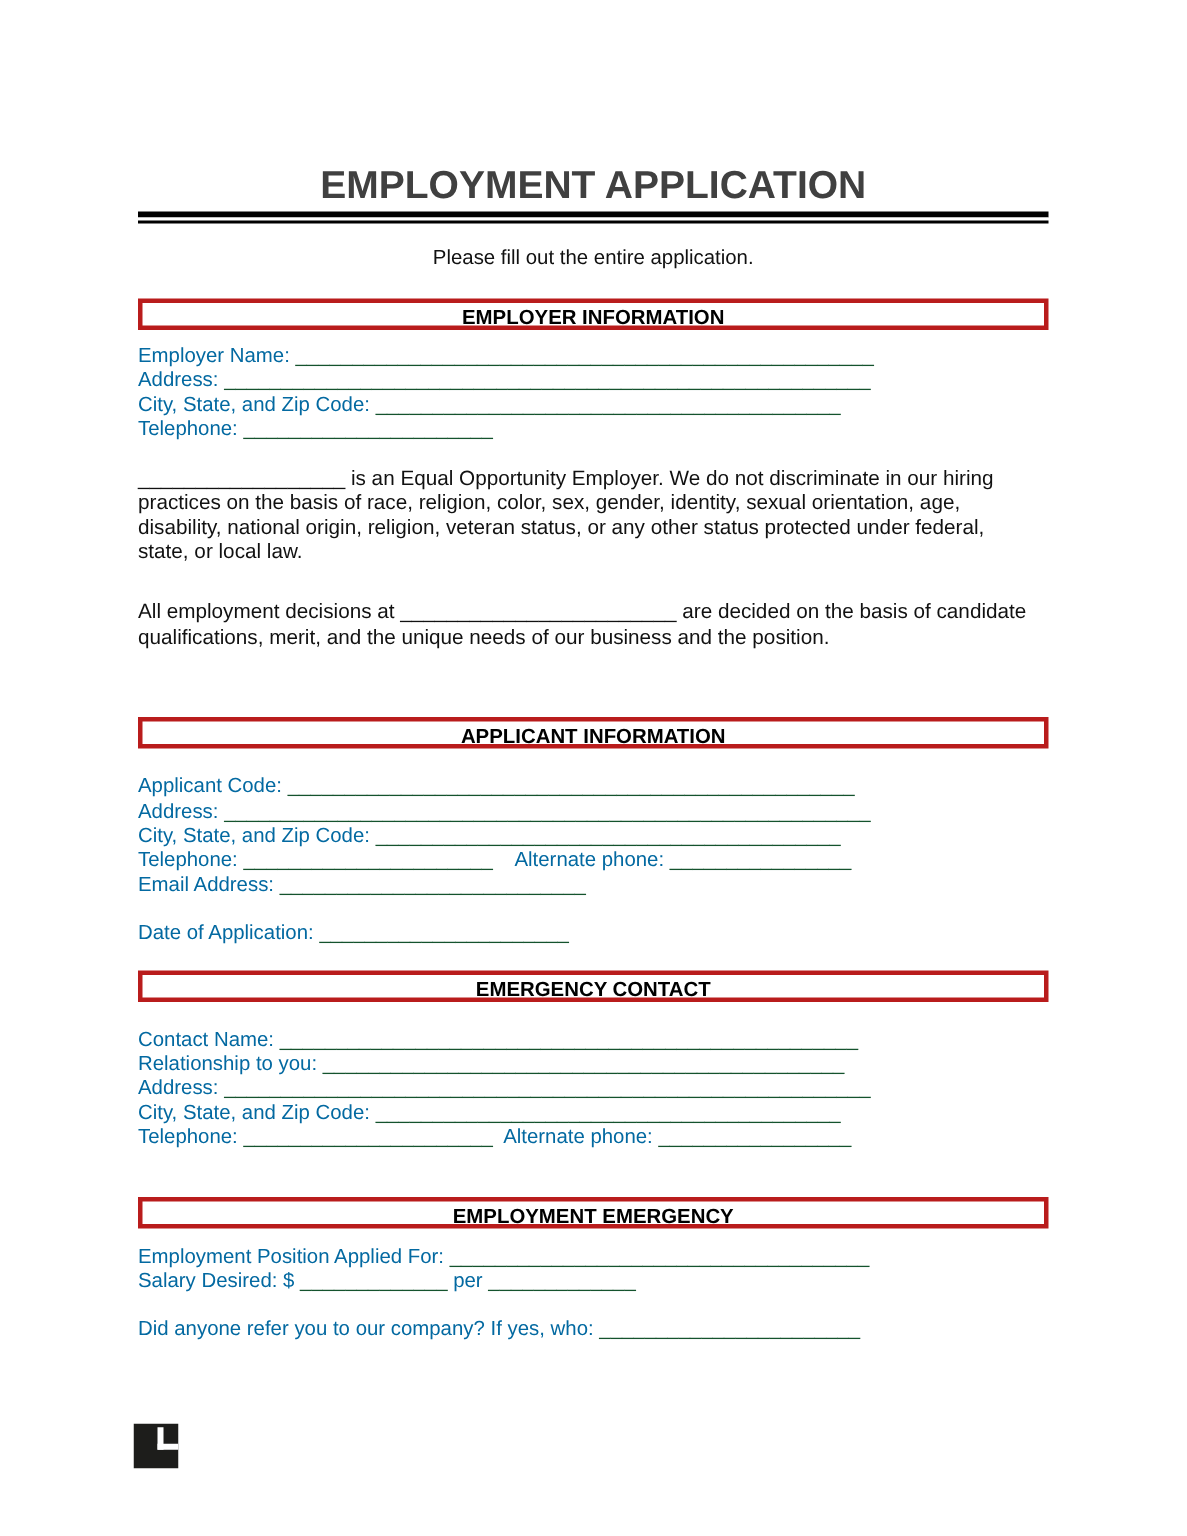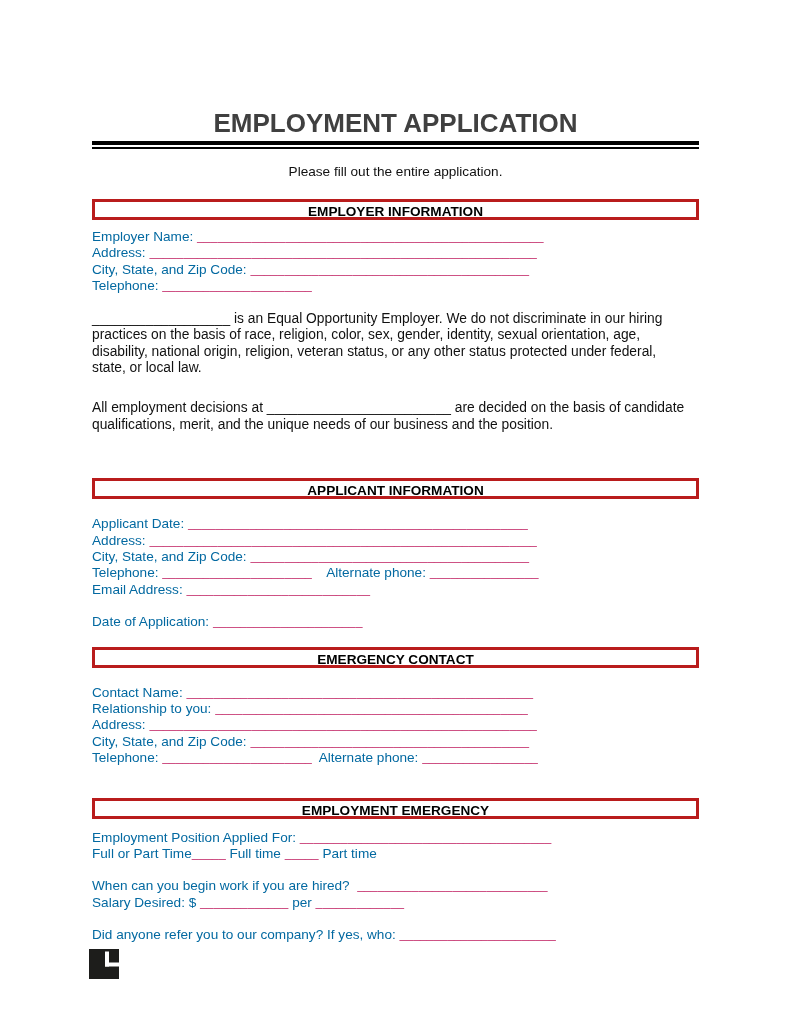--- a/index.html
+++ b/index.html
@@ -30,21 +30,21 @@
   .row{line-height:16.4px;white-space:pre;}
   .rows-employer{margin-top:9px;}
   .rows-applicant{margin-top:17px;}
   .rows-emergency{margin-top:17px;}
   .rows-position{margin-top:11px;}
   .row-gap{margin-top:16px;}
   .para{font-size:13.8px;margin-top:16px;}
   .para .pline{line-height:16.6px;white-space:pre;}
   .para2{margin-top:23px;}
   .lbl{color:#0369a1;}
-  .blank{color:#be185d;font-family:Liberation Serif, serif;}
+  .blank{color:#14532d;}
   .logo{position:absolute;left:89px;top:949px;width:30px;height:30px;}
 </style>
 </head>
 <body>
 
 <div class="page">
 
   <h1 class="title">EMPLOYMENT APPLICATION</h1>
   <div class="double-rule">
     <div class="b1"></div>
@@ -68,42 +68,40 @@
     <div class="pline">state, or local law.</div>
   </div>
 
   <div class="para para2">
     <div class="pline">All employment decisions at ________________________ are decided on the basis of candidate</div>
     <div class="pline">qualifications, merit, and the unique needs of our business and the position.</div>
   </div>
 
   <div class="sec-header mt-applicant-h">APPLICANT INFORMATION</div>
   <div class="rows rows-applicant">
-    <div class="row"><span class="lbl">Applicant Date: </span><span class="blank">__________________________________________________</span></div>
+    <div class="row"><span class="lbl">Applicant Code: </span><span class="blank">__________________________________________________</span></div>
     <div class="row"><span class="lbl">Address: </span><span class="blank">_________________________________________________________</span></div>
     <div class="row"><span class="lbl">City, State, and Zip Code: </span><span class="blank">_________________________________________</span></div>
     <div class="row"><span class="lbl">Telephone: </span><span class="blank">______________________</span><span class="lbl">    Alternate phone: </span><span class="blank">________________</span></div>
     <div class="row"><span class="lbl">Email Address: </span><span class="blank">___________________________</span></div>
     <div class="row row-gap"><span class="lbl">Date of Application: </span><span class="blank">______________________</span></div>
   </div>
 
   <div class="sec-header mt-emergency-h">EMERGENCY CONTACT</div>
   <div class="rows rows-emergency">
     <div class="row"><span class="lbl">Contact Name: </span><span class="blank">___________________________________________________</span></div>
     <div class="row"><span class="lbl">Relationship to you: </span><span class="blank">______________________________________________</span></div>
     <div class="row"><span class="lbl">Address: </span><span class="blank">_________________________________________________________</span></div>
     <div class="row"><span class="lbl">City, State, and Zip Code: </span><span class="blank">_________________________________________</span></div>
     <div class="row"><span class="lbl">Telephone: </span><span class="blank">______________________</span><span class="lbl">  Alternate phone: </span><span class="blank">_________________</span></div>
   </div>
 
   <div class="sec-header mt-position-h">EMPLOYMENT EMERGENCY</div>
   <div class="rows rows-position">
     <div class="row"><span class="lbl">Employment Position Applied For: </span><span class="blank">_____________________________________</span></div>
-    <div class="row"><span class="lbl">Full or Part Time</span><span class="blank">_____</span><span class="lbl"> Full time </span><span class="blank">_____</span><span class="lbl"> Part time</span></div>
-    <div class="row row-gap"><span class="lbl">When can you begin work if you are hired?  </span><span class="blank">____________________________</span></div>
     <div class="row"><span class="lbl">Salary Desired: $ </span><span class="blank">_____________</span><span class="lbl"> per </span><span class="blank">_____________</span></div>
     <div class="row row-gap"><span class="lbl">Did anyone refer you to our company? If yes, who: </span><span class="blank">_______________________</span></div>
   </div>
 
 </div>
 
 <div class="logo">
   <svg width="30" height="30" viewBox="0 0 30 30">
     <rect x="0" y="0" width="30" height="30" fill="#1d1d1b"></rect>
     <rect x="16" y="2.5" width="4" height="15" fill="#ffffff"></rect>

